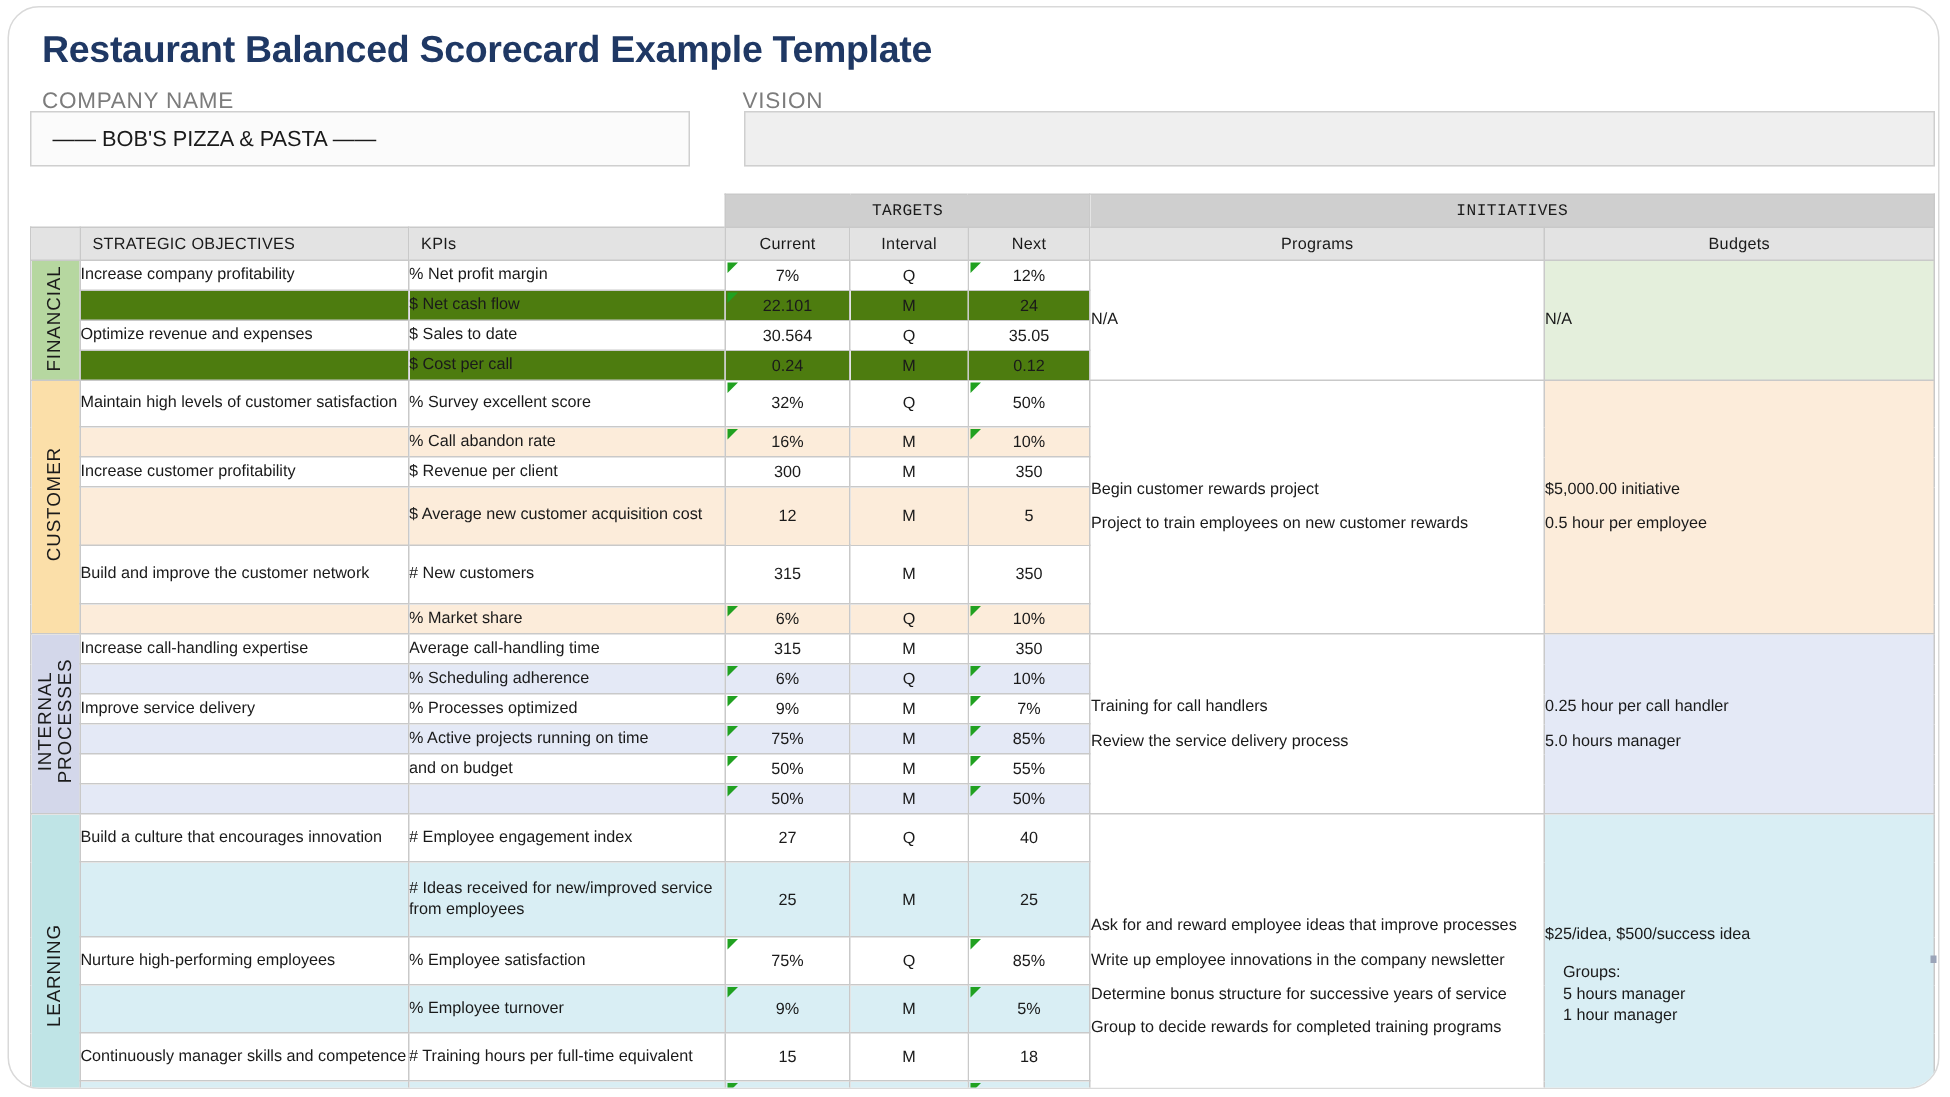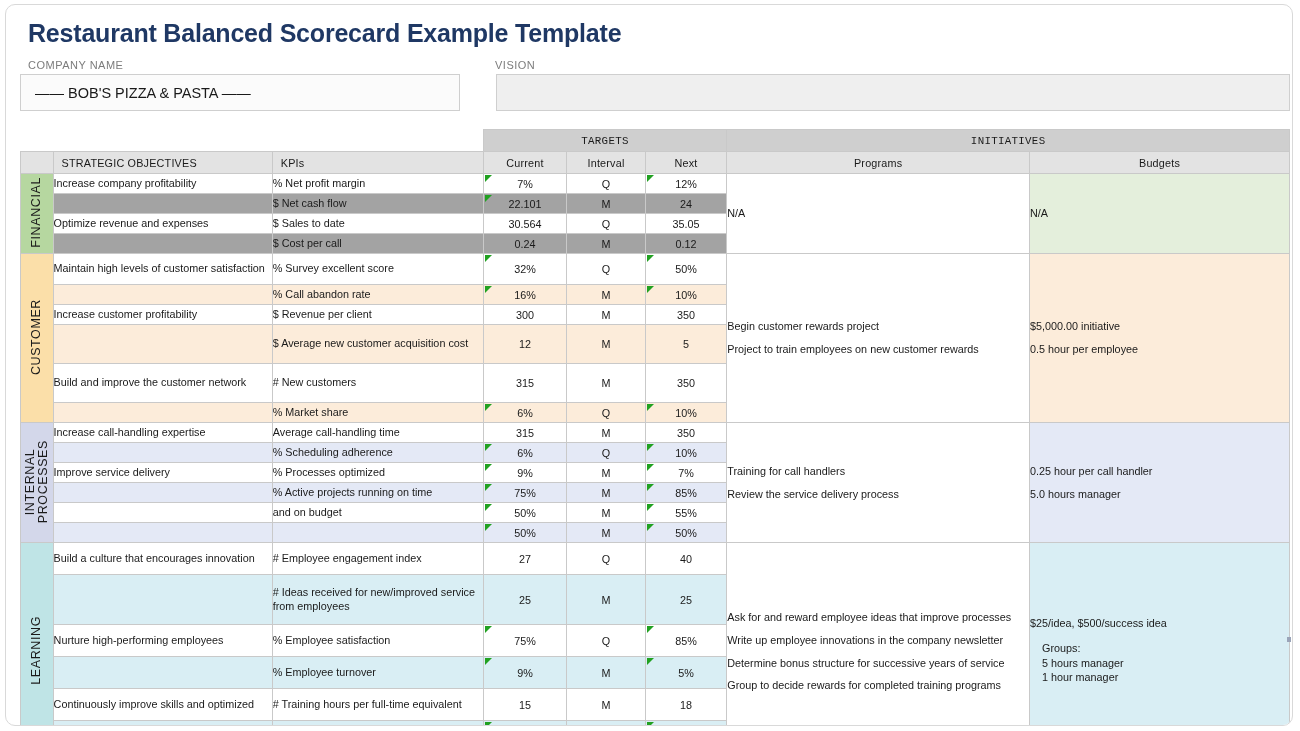--- a/index.html
+++ b/index.html
@@ -6,31 +6,31 @@
   body{
     width:1300px;height:731px;overflow:hidden;
     background:#ffffff;
     font-family:"Liberation Sans", sans-serif;
     -webkit-font-smoothing:antialiased;
   }
   .page{
     position:absolute;left:5px;top:4px;width:1288px;height:722px;
     background:#ffffff;
     border:1px solid #d9d9d9;
-    border-radius:10px;
+    border-radius:21px;
     box-sizing:border-box;
     overflow:hidden;
   }
   .title{
     position:absolute;left:22px;top:14px;
     font-size:25px;font-weight:bold;color:#1f3864;
     letter-spacing:-0.2px;white-space:nowrap;
   }
   .fieldlabel{
-    position:absolute;font-size:11px;color:#7c7c7c;letter-spacing:0.5px;
+    position:absolute;font-size:15px;color:#7c7c7c;letter-spacing:0.5px;
   }
   .fieldbox{
     position:absolute;box-sizing:border-box;
     border:1px solid #cfcfcf;
     height:37px;
     display:flex;align-items:center;
   }
   .fieldbox.white{background:#fbfbfb;}
   .fieldbox.grey{background:#efefef;}
   .fieldvalue{
@@ -111,21 +111,21 @@
   .budg .tight{margin:12px;line-height:1.35;}
 
   
   .cat-fin{background:#b6d7a0;}
   .cat-cus{background:#fbdfa9;}
   .cat-int{background:#d3d7ea;}
   .cat-lea{background:#bfe4e6;}
 
   
   .r-white{background:#ffffff;}
-  .r-fin{background:#a3a3a3;}
+  .r-fin{background:#4d7c0f;}
   .r-cus{background:#fcecda;}
   .r-int{background:#e4e9f6;}
   .r-lea{background:#d9eef4;}
 
   .b-fin{background:#e4efdc;}
   .b-cus{background:#fcecda;}
   .b-int{background:#e4e9f6;}
   .b-lea{background:#d9eef4;}
 
   .dot{
@@ -470,21 +470,21 @@
             <span class="v">9%</span>
           </td>
           <td class="num r-lea">
             <span class="v">M</span>
           </td>
           <td class="num r-lea flag">
             <span class="v">5%</span>
           </td>
         </tr>
         <tr>
-          <td class="obj r-white" style="height:31px">Continuously improve skills and optimized</td>
+          <td class="obj r-white" style="height:31px">Continuously manager skills and competence</td>
           <td class="kpi r-white"># Training hours per full-time equivalent</td>
           <td class="num r-white">
             <span class="v">15</span>
           </td>
           <td class="num r-white">
             <span class="v">M</span>
           </td>
           <td class="num r-white">
             <span class="v">18</span>
           </td>

